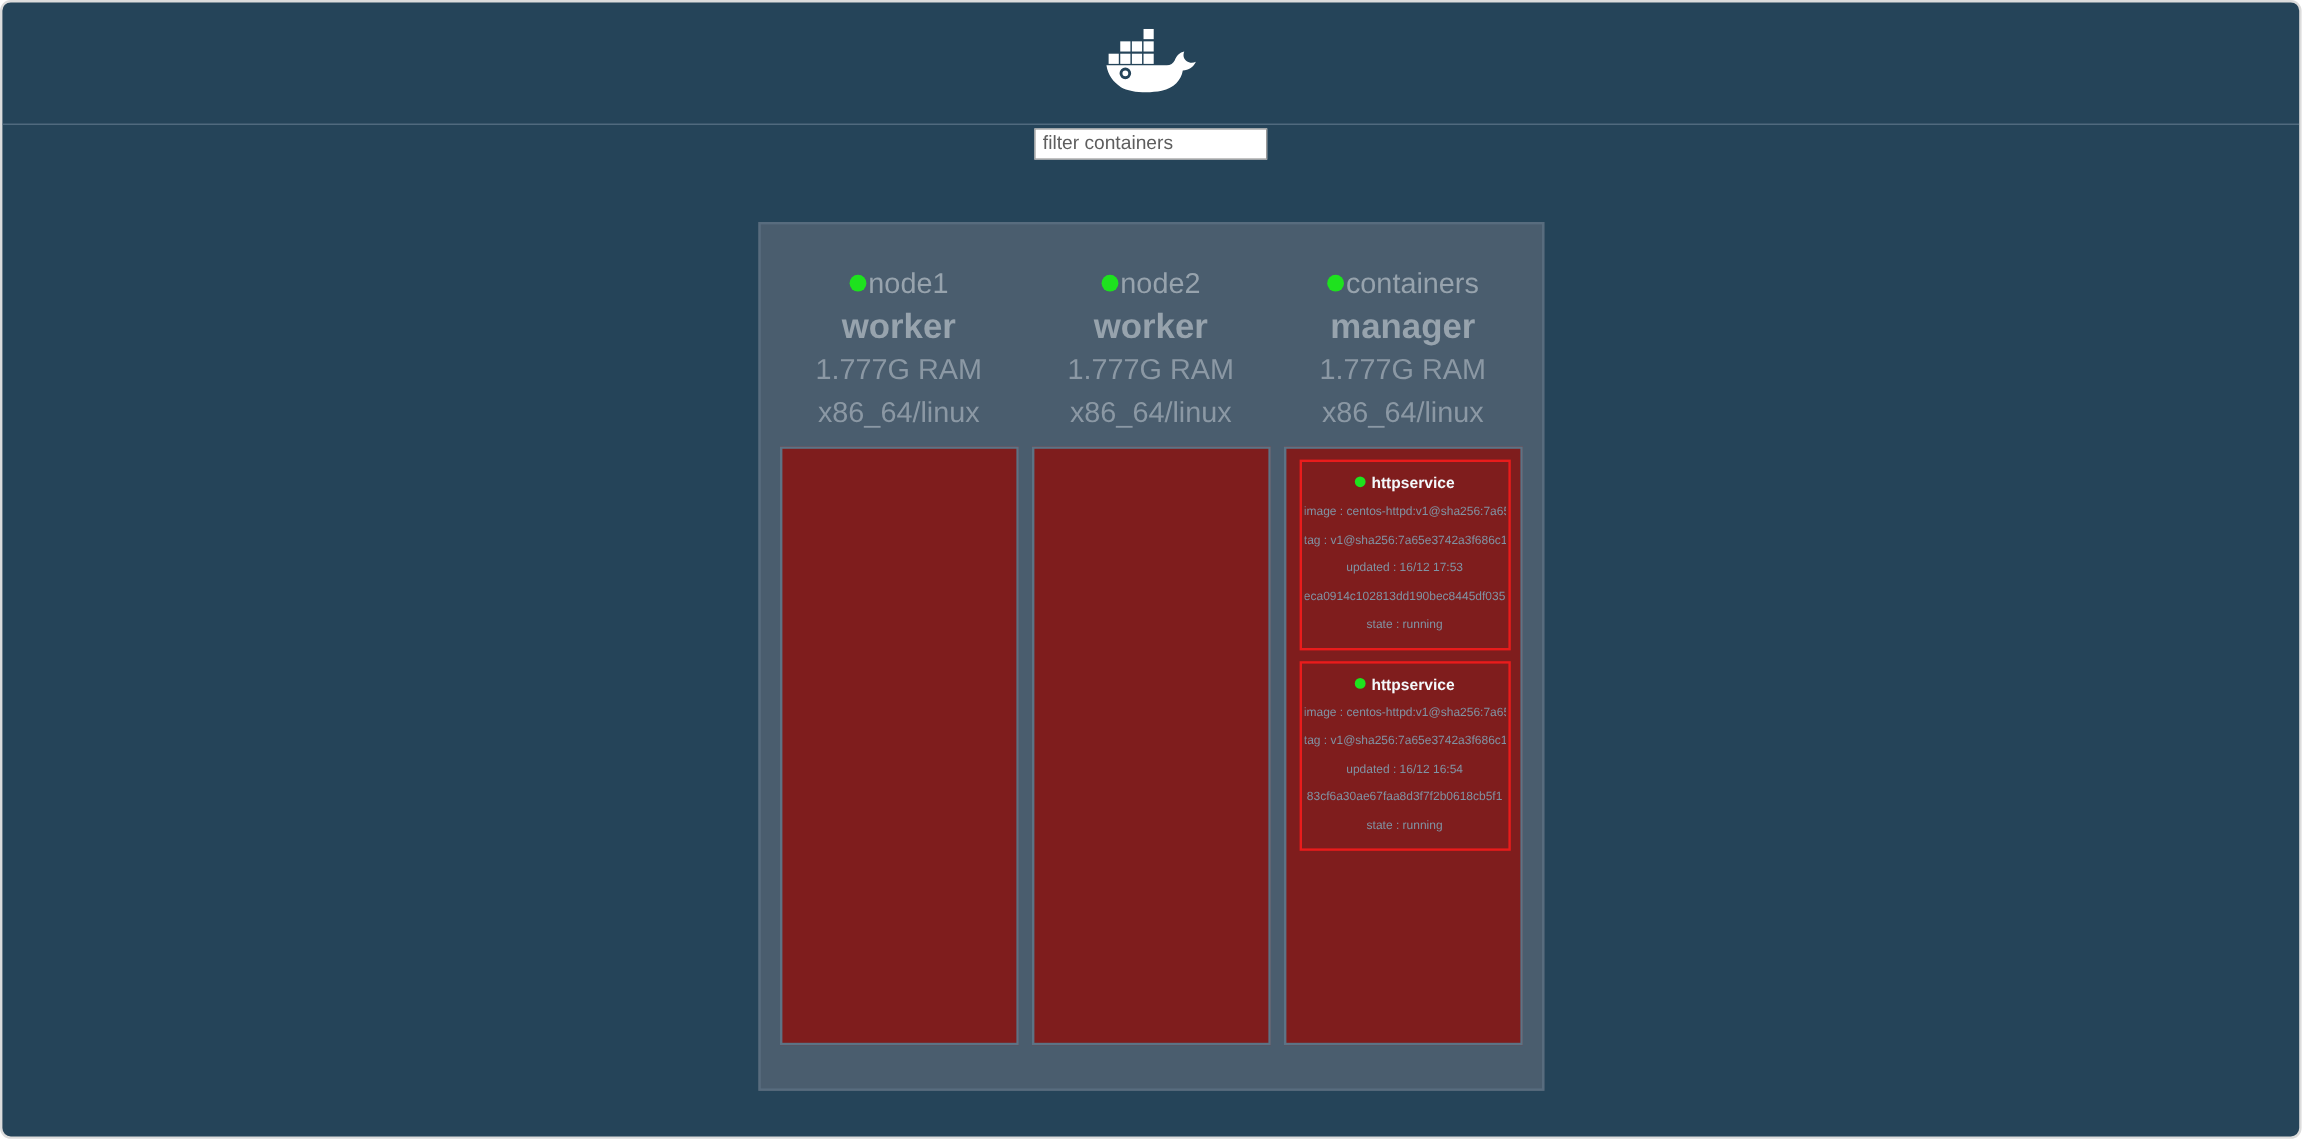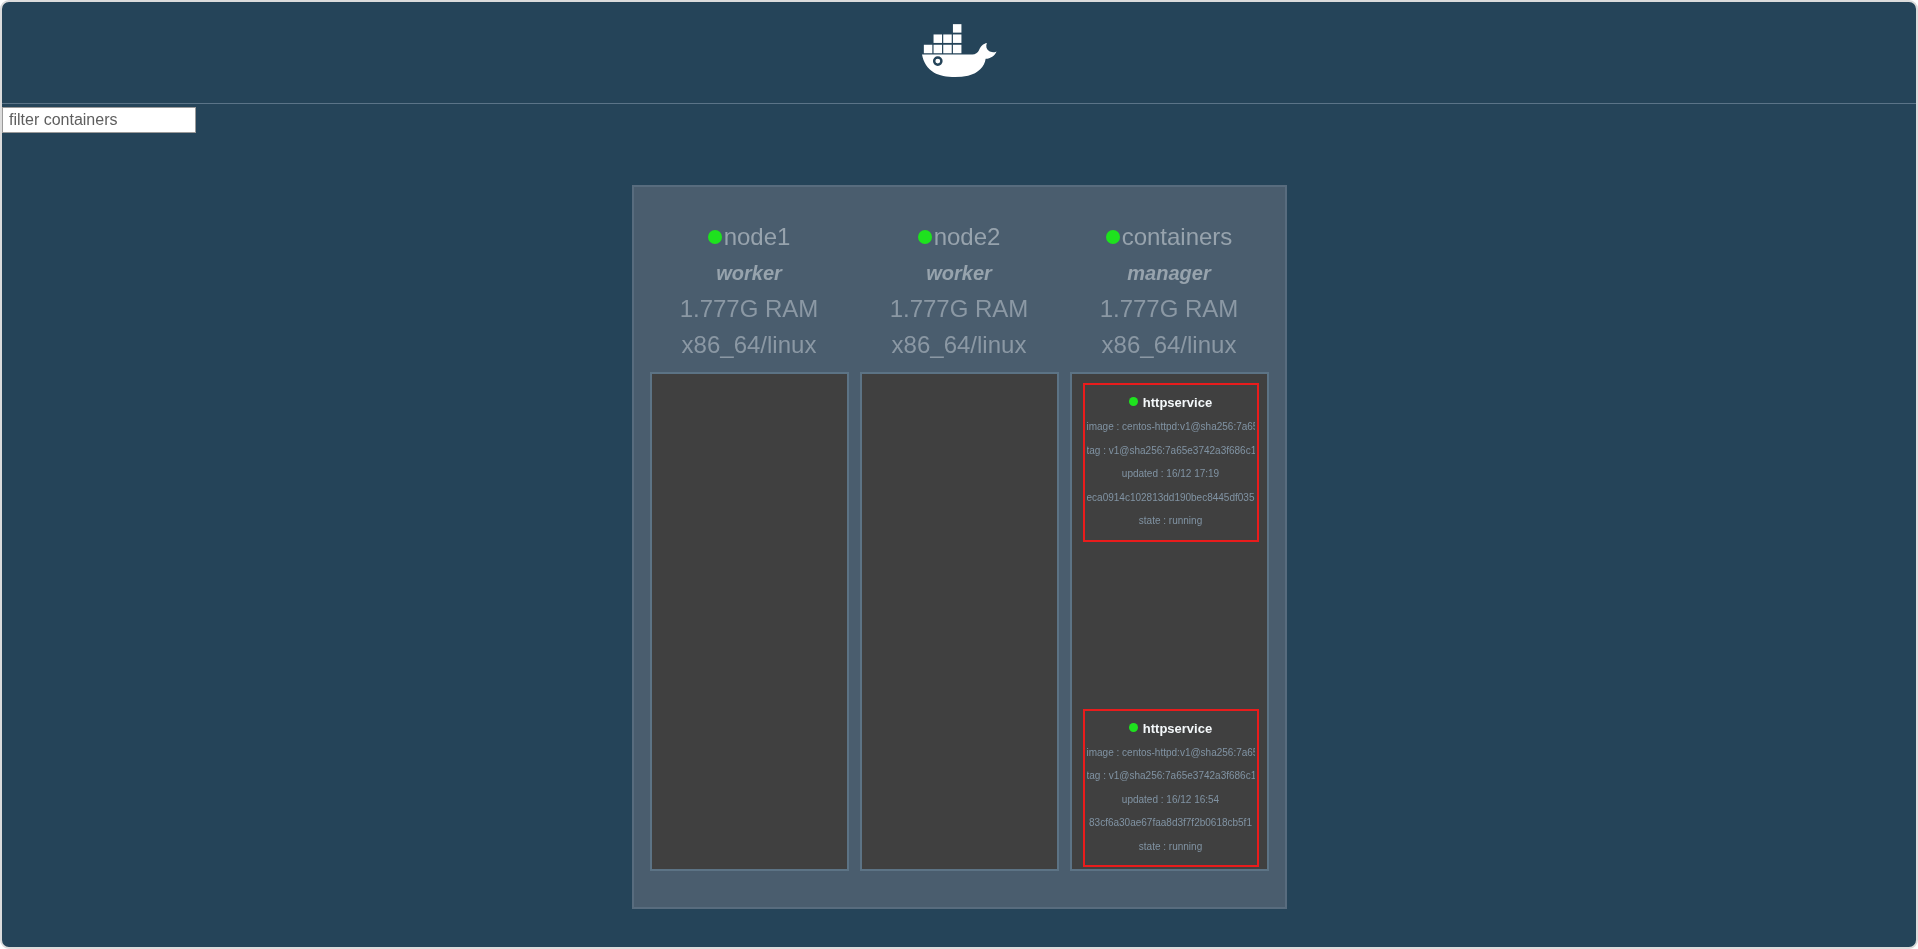--- a/index.html
+++ b/index.html
@@ -13,21 +13,21 @@
   }
   
   .app-header {
     height:102px;
     border-bottom:1px solid #5b7488;
     display:flex; justify-content:center; align-items:flex-start;
     padding-top:17px;
   }
   .logo { display:block; }
   
-  .filter-row { display:flex; }
+  .filter-row { display:flex; justify-content:center; }
   .filter-input {
     margin-top:3px;
     width:194px; height:26px;
     padding:2px 6px;
     font-size:16px; color:#444;
     background:#ffffff;
     border:1px solid #9a9a9a;
     outline:none;
     font-family:"Liberation Sans","DejaVu Sans",sans-serif;
   }
@@ -38,32 +38,32 @@
     margin:52px auto 0;
     background:#4a5d6e;
     border:2px solid #586c7e;
     padding:0 16px 36px;
     display:flex;
     gap:11px;
   }
   .node { width:199px; }
   .node-header { padding-top:32px; text-align:center; margin-bottom:9px; }
   .n-name  { font-size:24px; line-height:36px; color:#97a3ad; white-space:nowrap; }
-  .n-role  { font-size:20px; line-height:36px; color:#97a3ad; font-weight:bold;font-style:italic; }
+  .n-role  { font-size:29px; line-height:36px; color:#97a3ad; font-weight:bold; }
   .n-stat  { font-size:24px; line-height:36px; color:#8b98a4; }
   .dot {
     display:inline-block; width:14px; height:14px; border-radius:50%;
     background:#1ee21e; margin-right:2px; vertical-align:1px;
   }
   .dot.small { width:9px; height:9px; margin-right:5px; vertical-align:1px; }
   .node-box {
     height:499px;
     border:2px solid #5c7385;
-    background:#404040;
-    display:flex; flex-direction:column; justify-content:space-between;
+    background:#7f1d1d;
+    display:flex; flex-direction:column; justify-content:flex-start;
     padding:0 8px 2px 11px;
     overflow:hidden;
   }
   .task-card {
     border:2px solid #e91c1c;
     margin-top:9px;
     padding:5px 2px 7px;
     text-align:center;
     overflow:hidden;
   }
@@ -126,21 +126,21 @@
           <div class="n-role">manager</div>
           <div class="n-stat">1.777G RAM</div>
           <div class="n-stat">x86_64/linux</div>
         </div>
         <div class="node-box">
 
           <div class="task-card">
             <div class="task-title"><span class="dot small"></span><span>httpservice</span></div>
             <div class="task-line" style="text-align: left;">image : centos-httpd:v1@sha256:7a65e3742a3f686c1</div>
             <div class="task-line" style="text-align: left;">tag : v1@sha256:7a65e3742a3f686c1</div>
-            <div class="task-line">updated : 16/12 17:19</div>
+            <div class="task-line">updated : 16/12 17:53</div>
             <div class="task-line">eca0914c102813dd190bec8445df035</div>
             <div class="task-line">state : running</div>
           </div>
 
           <div class="task-card">
             <div class="task-title"><span class="dot small"></span><span>httpservice</span></div>
             <div class="task-line" style="text-align: left;">image : centos-httpd:v1@sha256:7a65e3742a3f686c1</div>
             <div class="task-line" style="text-align: left;">tag : v1@sha256:7a65e3742a3f686c1</div>
             <div class="task-line">updated : 16/12 16:54</div>
             <div class="task-line">83cf6a30ae67faa8d3f7f2b0618cb5f1</div>

